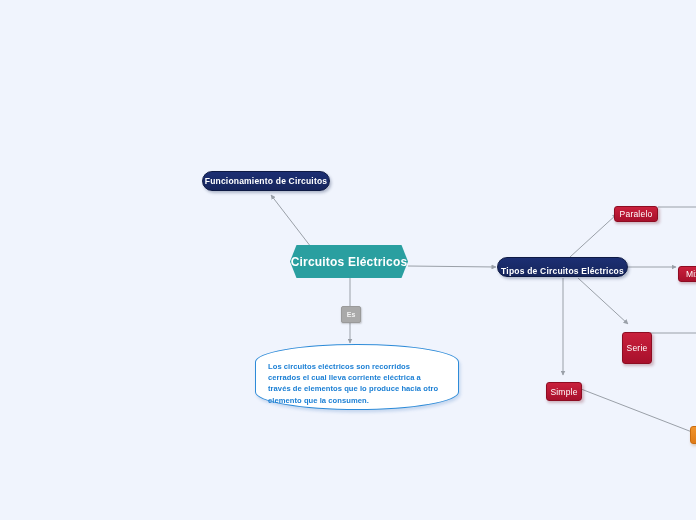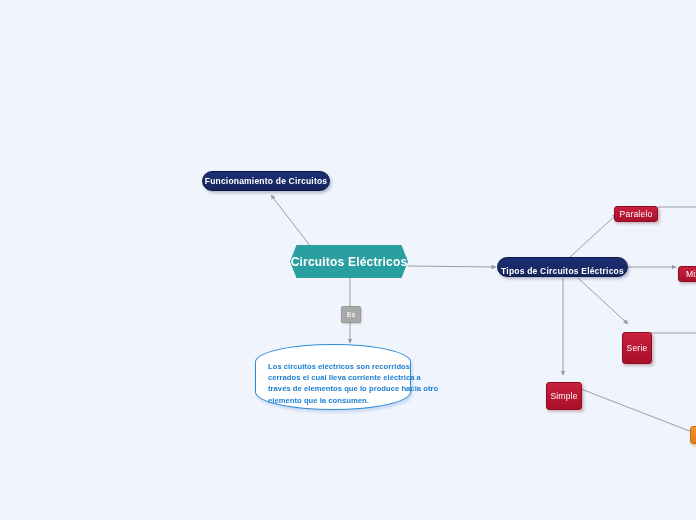--- a/index.html
+++ b/index.html
@@ -173,29 +173,29 @@
   </div>
 
   <div class="node node-red" style="left:678px; top:259px; width:32px; height:16px; border-radius:3px 0 0 3px; justify-content:flex-start;">
     <span>Mix</span>
   </div>
 
   <div class="node node-red" style="left:622px; top:325px; width:30px; height:32px;">
     <span>Serie</span>
   </div>
 
-  <div class="node node-red" style="left:546px; top:375px; width:36px; height:28px;">
+  <div class="node node-red" style="left:546px; top:375px; width:36px; height:19px;">
     <span>Simple</span>
   </div>
 
   <div class="node node-orange" style="left:690px; top:426px; width:10px; height:18px;">
     <span></span>
   </div>
 
   <div class="edge-label" style="left:341px; top:306px; width:18px; height:15px;">
     <span>Es</span>
   </div>
 
-  <div class="note" style="left:255px; top:344px; width:156px; height:66px;">
+  <div class="note" style="left:255px; top:344px; width:204px; height:66px;">
     <div class="note-text">Los circuitos eléctricos son recorridos cerrados el cual lleva corriente eléctrica a través de elementos que lo produce hacia otro elemento que la consumen.</div>
   </div>
 
 </div>
 
 </body></html>

